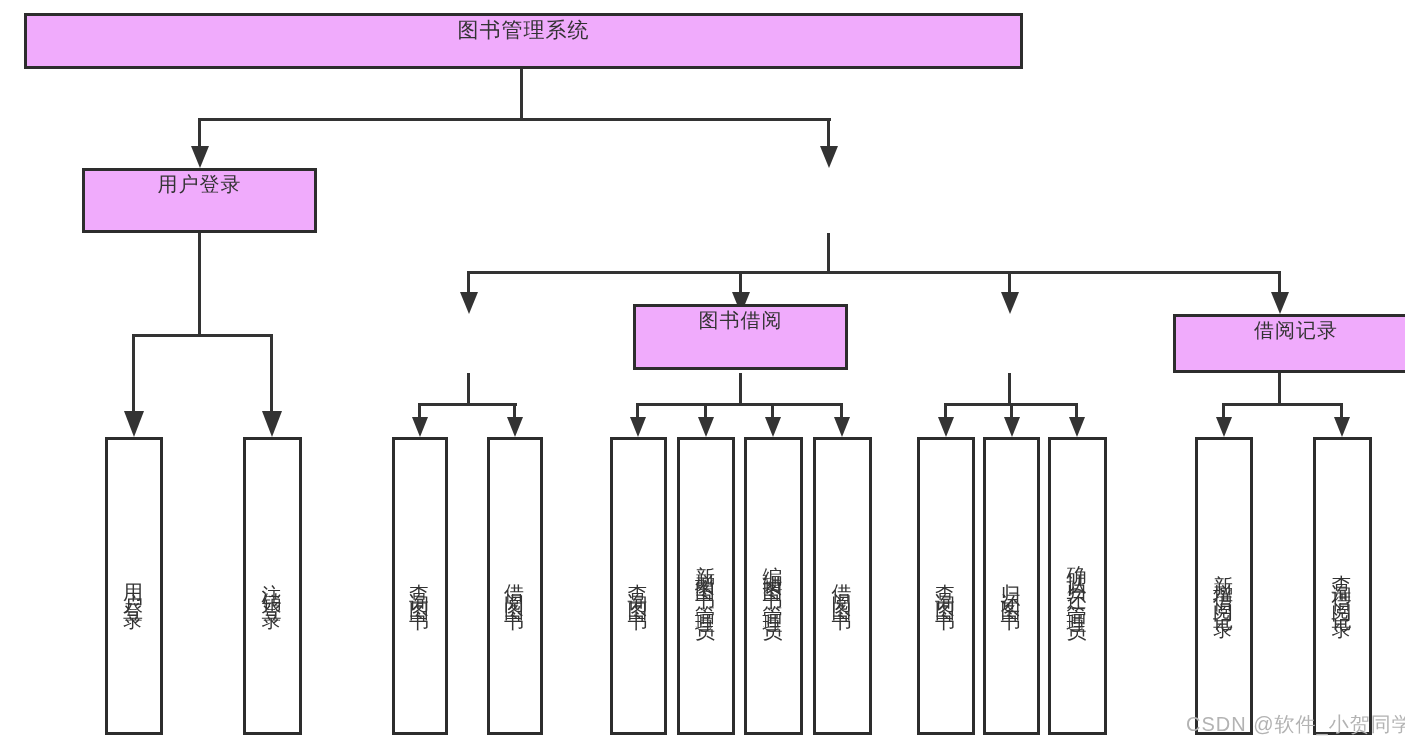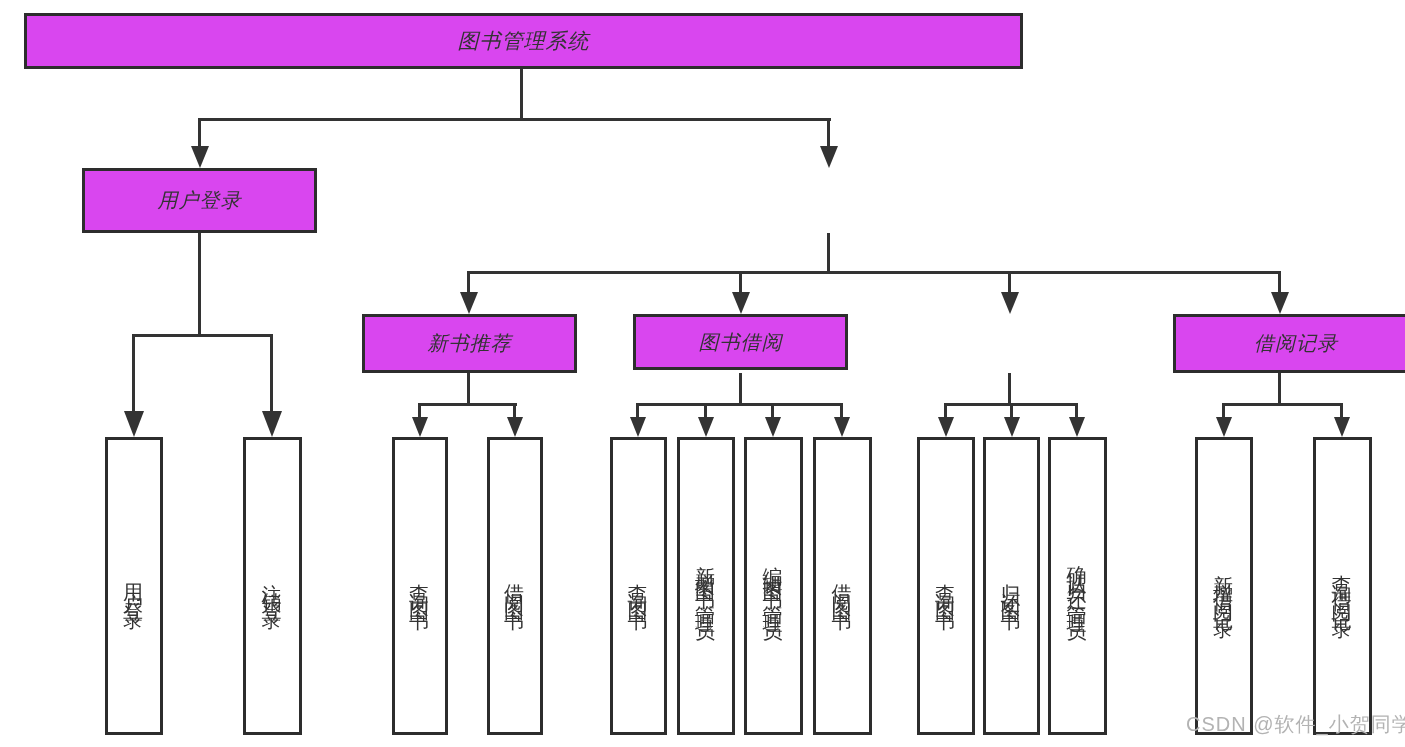--- a/index.html
+++ b/index.html
@@ -14,23 +14,23 @@
   
   .ln{position:absolute;background:#333333;}
   .v{width:3px;}
   .h{height:3px;}
   
   .ah{position:absolute;width:0;height:0;border-style:solid;
       border-color:#333333 transparent transparent transparent;}
   
   .hbox{
     position:absolute;box-sizing:border-box;
-    border:3px solid #2d2d2d;background:#d946ef;
-    display:flex;align-items:center;justify-content:center;
-    font-size:20px;color:#333333;letter-spacing:1px;font-style:italic;
+    border:3px solid #2d2d2d;background:#f0abfc;
+    display:flex;justify-content:center;
+    font-size:20px;color:#333333;letter-spacing:1px;
   }
   
   .vbox{
     position:absolute;top:437px;height:298px;box-sizing:border-box;
     border:3px solid #2d2d2d;background:#ffffff;
     writing-mode:vertical-rl;text-orientation:mixed;
     display:flex;align-items:center;justify-content:center;
     font-size:20px;letter-spacing:9px;color:#333333;
   }
   .watermark{
@@ -104,24 +104,21 @@
   <div class="ah" style="left:1334px;top:417px;border-width:20px 8px 0 8px"></div>
 
   <div class="hbox" style="left:24px;top:13px;width:999px;height:56px;font-size:21px">
     <span>图书管理系统</span>
   </div>
 
   <div class="hbox" style="left:82px;top:168px;width:235px;height:65px">
     <span>用户登录</span>
   </div>
 
-  <div class="hbox" style="left:362px;top:314px;width:215px;height:59px">
-    <span>新书推荐</span>
-  </div>
-  <div class="hbox" style="left:633px;top:314px;width:215px;height:56px">
+  <div class="hbox" style="left:633px;top:304px;width:215px;height:66px">
     <span>图书借阅</span>
   </div>
   <div class="hbox" style="left:1173px;top:314px;width:246px;height:59px">
     <span>借阅记录</span>
   </div>
 
   <div class="vbox" style="left:105px;width:58px">
     <span>用户登录</span>
   </div>
   <div class="vbox" style="left:243px;width:59px">

